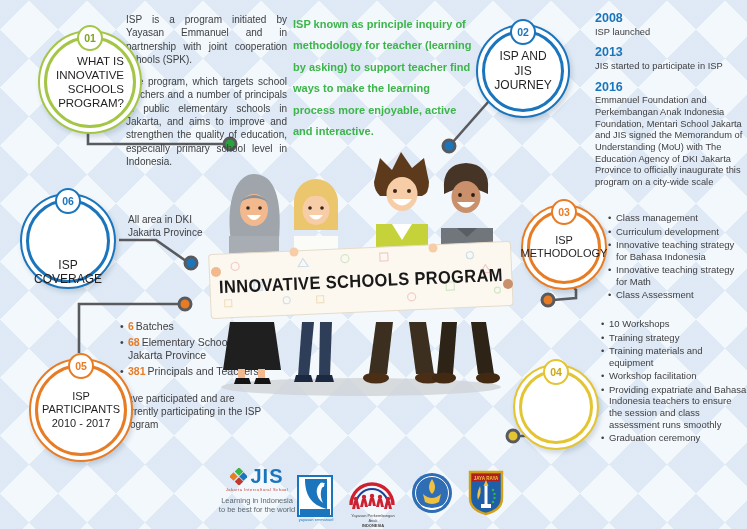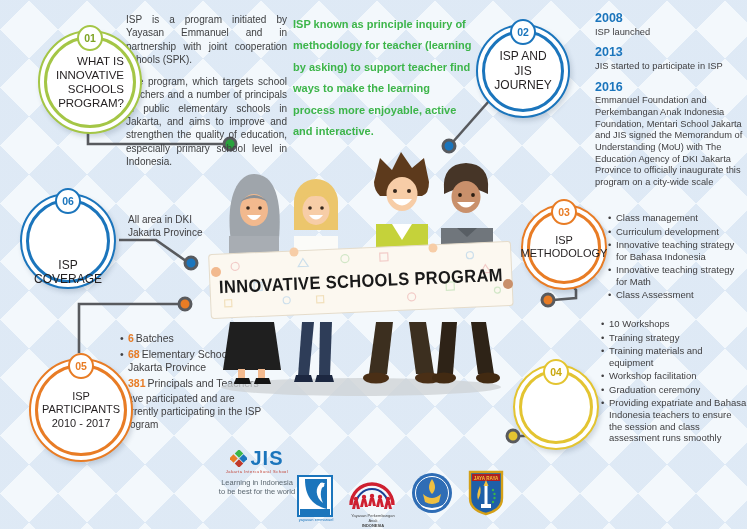--- a/index.html
+++ b/index.html
@@ -122,29 +122,29 @@
   </ul>
 
   <div class="node gold abs" style="left:513px;top:364px;width:82px;height:82px;">
     <div class="badge">04</div>
   </div>
   <ul class="blist abs" style="left:601px;top:318px;width:146px;">
     <li>10 Workshops</li>
     <li>Training strategy</li>
     <li>Training materials and equipment</li>
     <li>Workshop facilitation</li>
+    <li>Providing expatriate and Bahasa Indonesia teachers to ensure the session and class assessment runs smoothly</li>
     <li>Graduation ceremony</li>
-    <li>Providing expatriate and Bahasa Indonesia teachers to ensure the session and class assessment runs smoothly</li>
   </ul>
 
   <div class="node orange abs" style="left:29px;top:358px;width:100px;height:100px;">
     <div class="badge">05</div>
     <div class="title" style="font-size:11px;">ISP PARTICIPANTS 2010 - 2017</div>
   </div>
-  <ul class="blist stats abs" style="left:120px;top:332px;width:150px;">
+  <ul class="blist stats abs" style="left:120px;top:320px;width:150px;">
     <li><span class="num">6</span><span class="lbl">Batches</span></li>
     <li><span class="num">68</span><span class="lbl">Elementary Schools in DKI Jakarta Province</span></li>
     <li><span class="num">381</span><span class="lbl">Principals and Teachers</span></li>
   </ul>
   <div class="note abs" style="left:120px;top:392px;width:150px;">Have participated and are currently participating in the ISP Program</div>
 
   <svg class="abs" style="left:196px;top:136px;z-index:2;" width="326" height="268" viewBox="0 0 326 268">
 
     <ellipse cx="165" cy="251" rx="140" ry="9" fill="#cdd1d4" opacity="0.75"></ellipse>
 
@@ -230,21 +230,21 @@
     </g>
 
     <g>
       <circle cx="20" cy="136" r="5" fill="#f2b98e"></circle>
       <circle cx="98" cy="116" r="4.5" fill="#f7cda7"></circle>
       <circle cx="237" cy="112" r="4.5" fill="#f7cda7"></circle>
       <circle cx="312" cy="148" r="5" fill="#c9906b"></circle>
     </g>
   </svg>
 
-  <div class="logo abs" style="left:198px;top:448px;width:118px;">
+  <div class="logo abs" style="left:198px;top:466px;width:118px;">
     <div class="jis-row">
       <svg width="17" height="17" viewBox="0 0 17 17">
         <rect x="6" y="0.5" width="6" height="6" transform="rotate(45 9 3.5)" fill="#3bb54a"></rect>
         <rect x="6" y="10.5" width="6" height="6" transform="rotate(45 9 13.5)" fill="#c0392b"></rect>
         <rect x="0.5" y="5.5" width="6" height="6" transform="rotate(45 3.5 8.5)" fill="#e87c25"></rect>
         <rect x="10.5" y="5.5" width="6" height="6" transform="rotate(45 13.5 8.5)" fill="#1b75bc"></rect>
       </svg>
       <span class="jis-name">JIS</span>
     </div>
     <div class="jis-sub">Jakarta Intercultural School</div>

